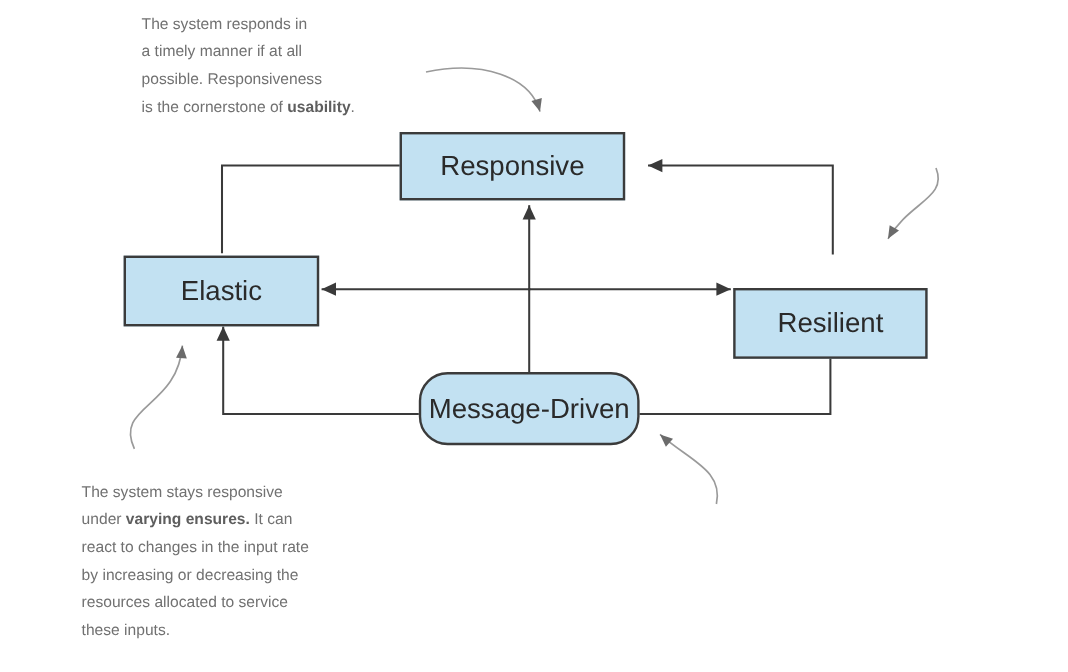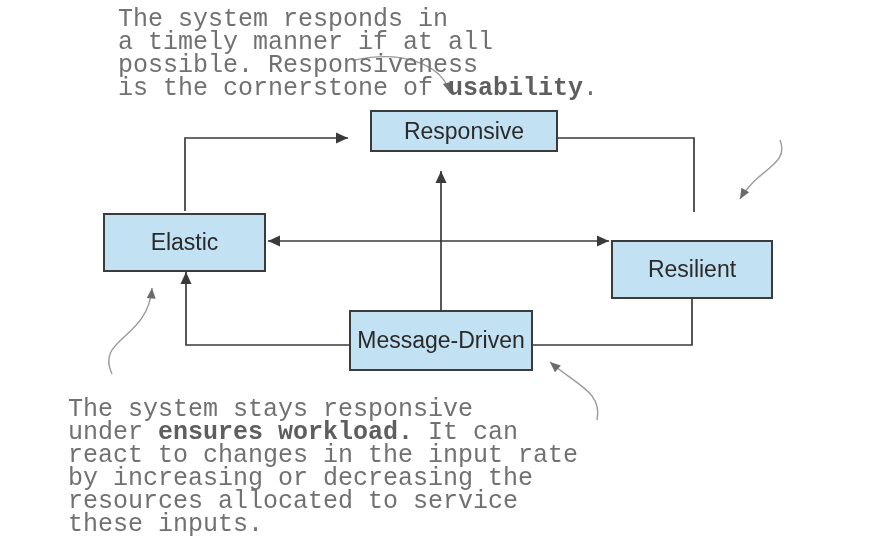--- a/index.html
+++ b/index.html
@@ -45,31 +45,30 @@
     position: absolute;
     display: flex;
     align-items: center;
     justify-content: center;
     background: var(--node-fill);
     border: 2px solid var(--node-border);
     color: var(--node-text);
     font-size: 23px;
     letter-spacing: 0;
   }
-  .node-responsive   { left: 370px; top: 110px; width: 188px; height: 42px; }
+  .node-responsive   { left: 333px; top: 110px; width: 188px; height: 57px; }
   .node-elastic      { left: 103px; top: 213px; width: 163px; height: 59px; }
   .node-resilient    { left: 611px; top: 212px; width: 162px; height: 59px; margin-top: 28px; }
-  .node-message      { left: 349px; top: 310px; width: 184px; height: 61px; }
+  .node-message      { left: 349px; top: 310px; width: 184px; height: 61px; border-radius: 24px; }
   .note {
     position: absolute;
     color: var(--note-text);
-    font-size: 25px;
+    font-size: 13px;
     line-height: 23px;
     white-space: pre-line;
-    font-family: Liberation Mono, monospace;
   }
   .note b { color: var(--note-bold); font-weight: bold; }
   .note-responsive { left: 118px; top: 8px; }
   .note-resilient  { left: 722px; top: 64px; }
   .note-elastic    { left: 20px;  top: 398px; margin-left: 48px; }
   .note-message    { left: 454px; top: 418px; }
 </style>
 </head>
 <body>
 
@@ -110,19 +109,19 @@
   </div>
   <div class="node node-message">
     <span>Message-Driven</span>
   </div>
 
   <div class="note note-responsive"><span>The system responds in
 a timely manner if at all
 possible. Responsiveness
 is the cornerstone of </span><b>usability</b><span>.</span></div>
   <div class="note note-elastic"><span>The system stays responsive
-under </span><b>ensures workload.</b><span> It can
+under </span><b>varying ensures.</b><span> It can
 react to changes in the input rate
 by increasing or decreasing the
 resources allocated to service
 these inputs.</span></div>
 
 </div>
 
 </body></html>

